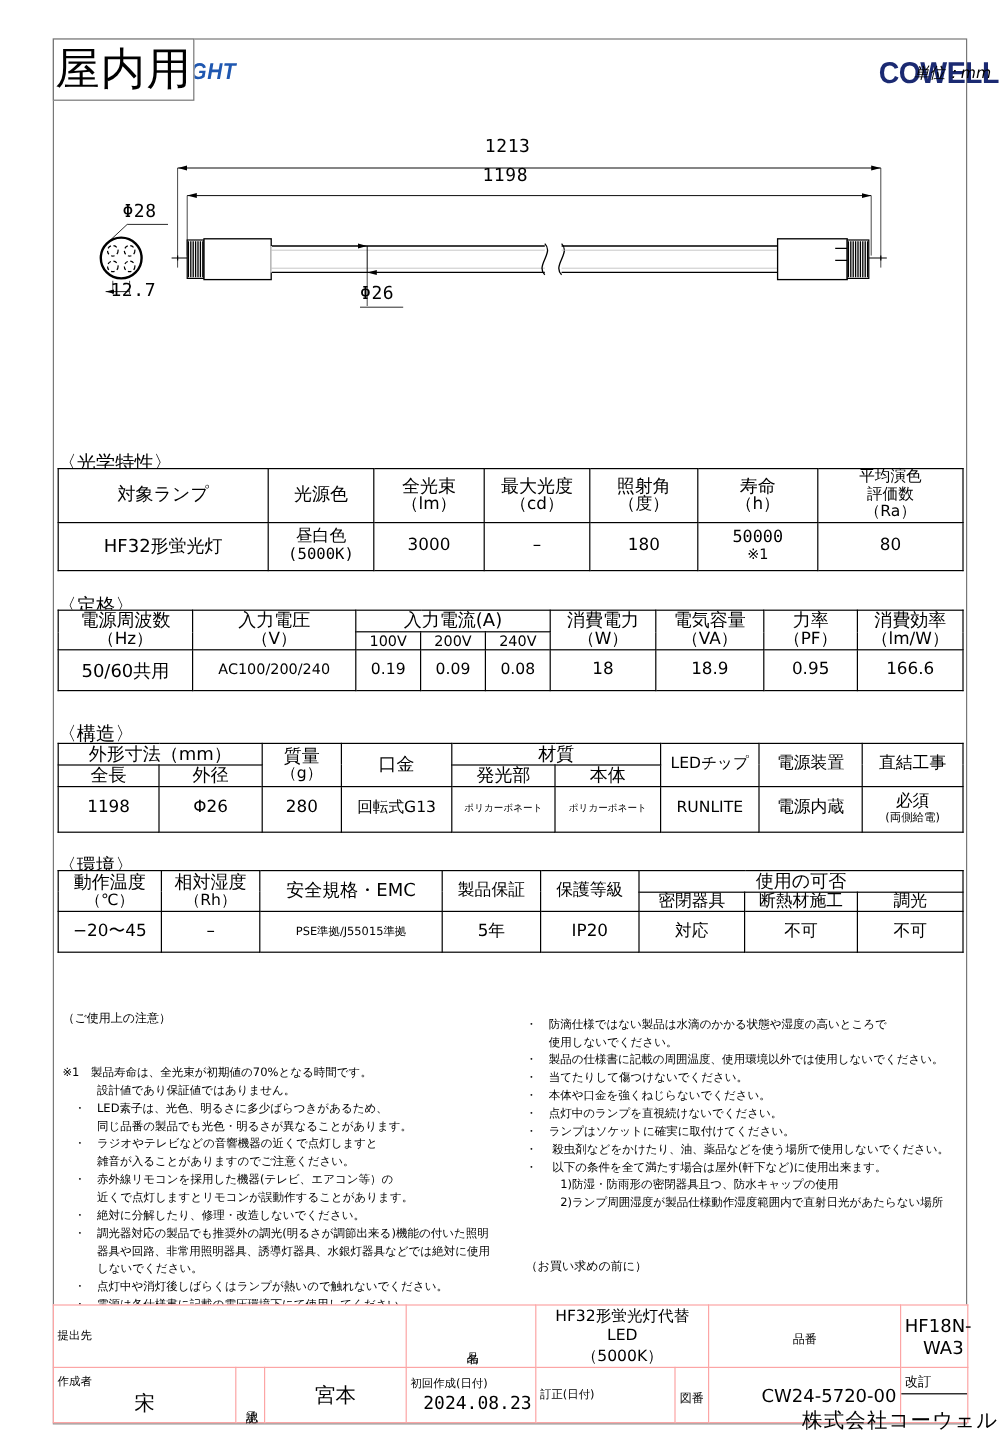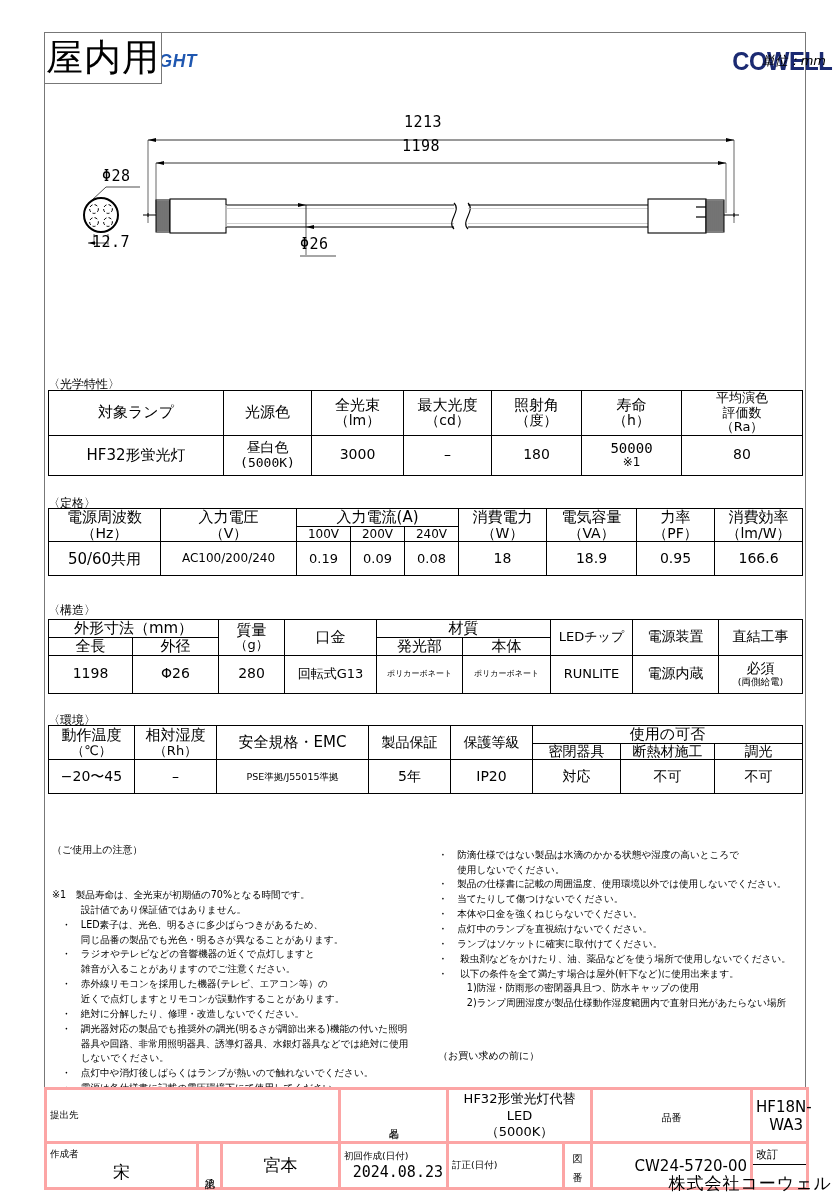--- a/index.html
+++ b/index.html
@@ -87,21 +87,21 @@
     position: absolute;
     font-size: 15px;
     font-family: "DejaVu Sans Mono", monospace;
     letter-spacing: 0.5px;
     white-space: nowrap;
   }
 
   
   .sec-cap {
     position: absolute;
-    font-size: 12px;
+    font-size: 16px;
     font-family: "DejaVu Sans", sans-serif;
     white-space: nowrap;
   }
 
   
   table.spec {
     position: absolute;
     border-collapse: collapse;
     table-layout: fixed;
     background: #fff;
@@ -144,21 +144,21 @@
   
   table.titleblock {
     position: absolute;
     left: 44px; top: 1087px;
     width: 762px;
     border-collapse: collapse;
     table-layout: fixed;
     background: #fff;
   }
   table.titleblock td {
-    border: 3px solid #fca5a5;
+    border: 1px solid #fca5a5;
     vertical-align: middle;
     font-family: "DejaVu Sans", sans-serif;
     padding: 0 3px;
   }
   .tb-lbl {
     font-size: 9.5px;
     text-align: left;
     vertical-align: top;
   }
   .tb-val {

